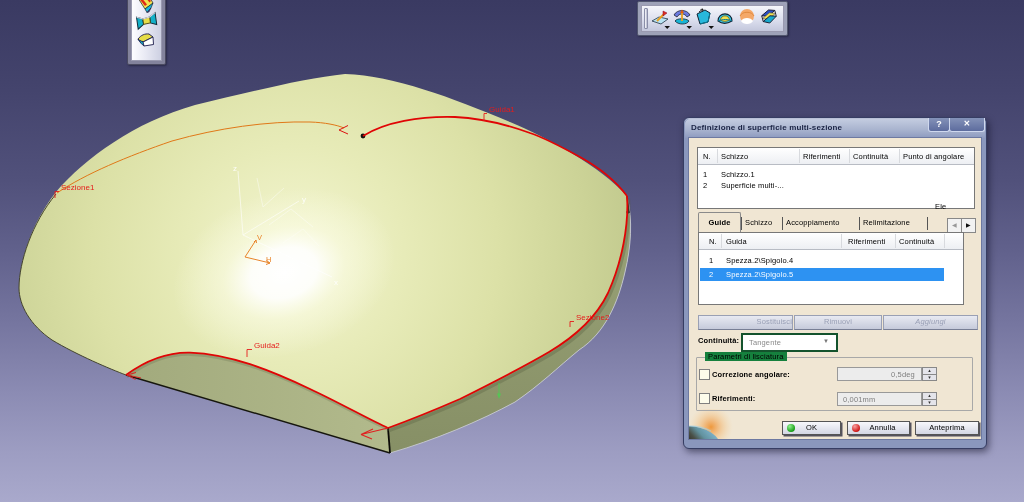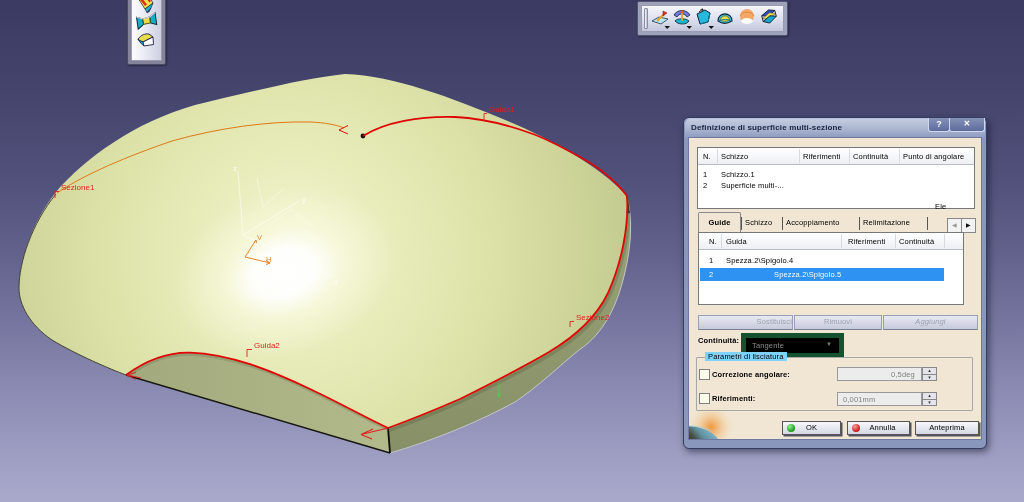--- a/index.html
+++ b/index.html
@@ -264,35 +264,35 @@
       <div class="abs" style="left:196px;top:1px;width:1px;height:14px;background:#d8dade;"></div>
       <div class="abs" style="left:245px;top:1px;width:1px;height:14px;background:#d8dade;"></div>
       <div class="abs" style="left:10px;top:4px;">N.</div>
       <div class="abs" style="left:27px;top:4px;">Guida</div>
       <div class="abs" style="left:149px;top:4px;">Riferimenti</div>
       <div class="abs" style="left:200px;top:4px;">Continuità</div>
       <div class="abs" style="left:10px;top:23px;">1</div>
       <div class="abs" style="left:27px;top:23px;">Spezza.2\Spigolo.4</div>
       <div class="abs" style="left:1px;top:35px;width:244px;height:13px;background:#2d92f2;"></div>
       <div class="abs" style="left:10px;top:37px;color:#f8fbff;">2</div>
-      <div class="abs" style="left:27px;top:37px;color:#f8fbff;margin-left:48px;">Spezza.2\Spigolo.5</div>
+      <div class="abs" style="left:27px;top:37px;color:#f8fbff;">Spezza.2\Spigolo.5</div>
     </div>
 
     <div class="abs" style="left:9px;top:177px;width:93px;height:13px;background:linear-gradient(180deg,#e8eaf2,#c6cada);border:1px solid #9aa0b4;border-bottom-color:#787e94;text-align:right;line-height:12px;color:#9aa0b6;">Sostituisci</div>
     <div class="abs" style="left:105px;top:177px;width:86px;height:13px;background:linear-gradient(180deg,#e8eaf2,#c6cada);border:1px solid #9aa0b4;border-bottom-color:#787e94;text-align:center;line-height:12px;color:#9aa0b6;">Rimuovi</div>
     <div class="abs" style="left:194px;top:177px;width:93px;height:13px;background:linear-gradient(180deg,#e8eaf2,#c6cada);border:1px solid #9aa0b4;border-bottom-color:#787e94;text-align:center;line-height:12px;color:#9aa0b6;font-style:italic;">Aggiungi</div>
 
     <div class="abs" style="left:9px;top:198px;font-weight:bold;">Continuità:</div>
-    <div class="abs" style="left:52px;top:195px;width:93px;height:15px;background:#000000;border:5px solid #14532d;color:#8a8a8a;">
+    <div class="abs" style="left:52px;top:195px;width:93px;height:15px;background:#ffffff;border:2px solid #14532d;color:#8a8a8a;">
       <span class="abs" style="left:6px;top:3px;">Tangente</span>
       <span class="abs" style="left:80px;top:3px;color:#777;font-size:6px;">▼</span>
     </div>
 
     <div class="abs" style="left:7px;top:219px;width:275px;height:52px;border:1px solid #a8a8a8;border-radius:1px;"></div>
-    <div class="abs" style="left:16px;top:214px;background:#7dd3fc;padding:0 3px;">Parametri di lisciatura</div>
+    <div class="abs" style="left:16px;top:214px;background:#15803d;padding:0 3px;">Parametri di lisciatura</div>
 
     <div class="abs" style="left:10px;top:231px;width:9px;height:9px;background:#fdfceb;border:1px solid #808080;"></div>
     <div class="abs" style="left:23px;top:232px;font-weight:bold;">Correzione angolare:</div>
     <div class="abs" style="left:148px;top:229px;width:83px;height:12px;background:#ececec;border:1px solid #999;color:#808080;">
         <span class="abs" style="left:5px;top:2px;margin-left:48px;">0,5deg</span>
       </div>
     <div class="abs" style="left:233px;top:229px;width:13px;height:12px;background:#e4e4ea;border:1px solid #888;">
       <div class="abs" style="left:0;top:0;right:0;height:6px;border-bottom:1px solid #888;font-size:5px;text-align:center;line-height:5px;color:#333;">▴</div>
       <div class="abs" style="left:0;bottom:0;right:0;height:5px;font-size:5px;text-align:center;line-height:5px;color:#333;">▾</div>
     </div>

